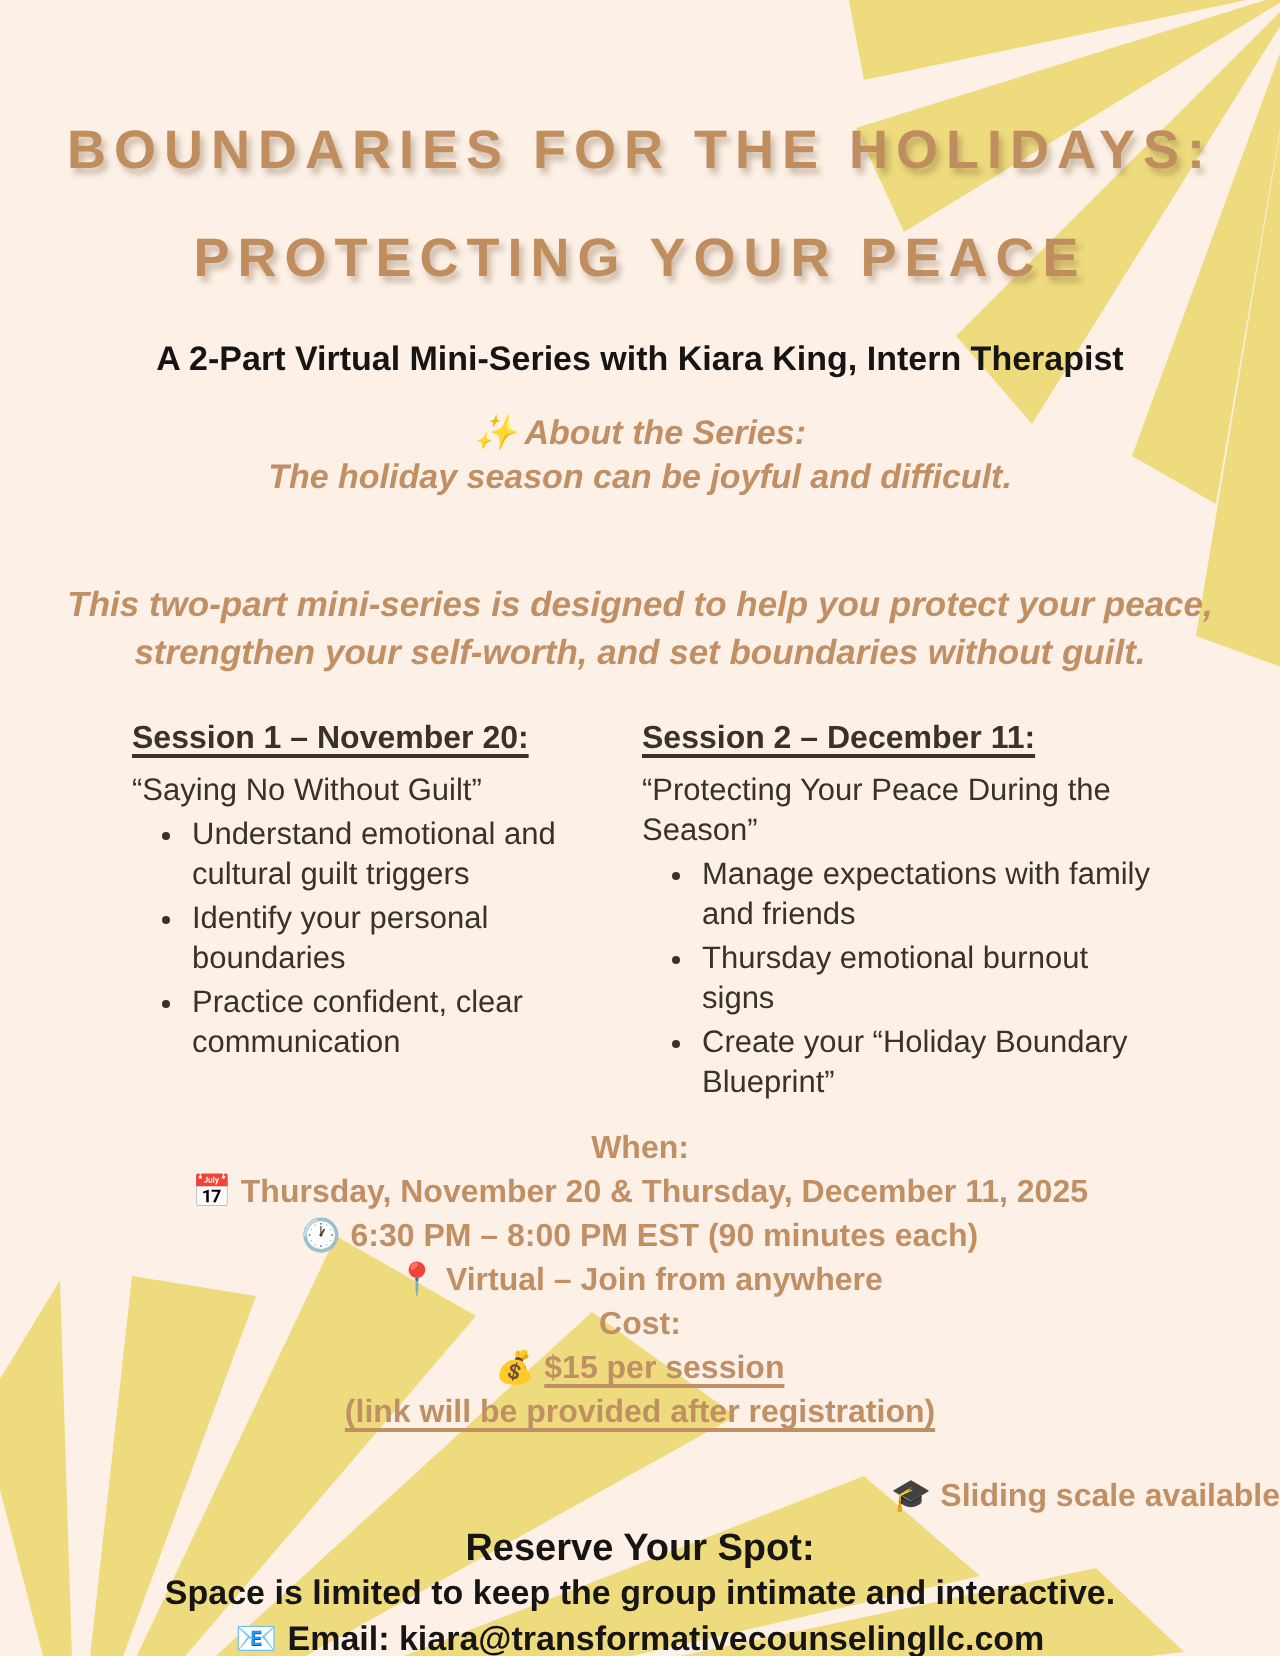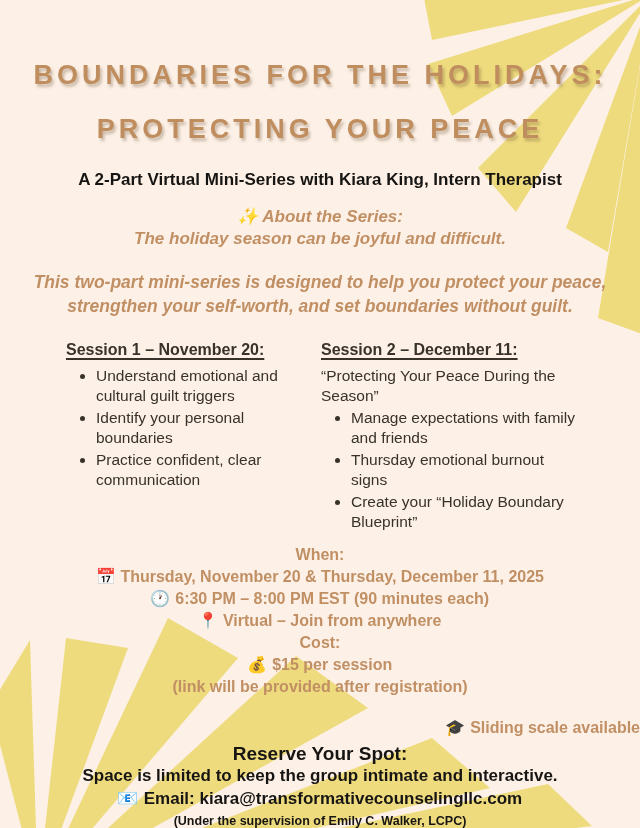--- a/index.html
+++ b/index.html
@@ -9,33 +9,33 @@
     background:#fdf1e7; overflow:hidden;
   }
   .rays { position:absolute; top:0; left:0; width:640px; height:828px; z-index:0; }
   .content { position:relative; z-index:1; width:100%; height:100%; padding-top:48px; text-align:center; }
 
   .title { color:#bf8d5e; font-weight:800; font-size:27px; line-height:54px;
            letter-spacing:4px; text-shadow:2px 3px 3px rgba(110,80,50,0.35); }
   .subtitle { margin-top:14px; font-size:17px; font-weight:bold; color:#171513; }
 
   .about { margin-top:16px; color:#c18f64; font-weight:bold; font-size:17px; line-height:22px;font-style:italic; }
-  .about .para { margin-top:20px; line-height:24px; font-size:17.5px; }
+  .about .para { margin-top:40px; line-height:24px; font-size:17.5px; }
 
   .sessions { display:flex; justify-content:space-between; text-align:left;
               margin:22px 64px 0 66px; min-height:180px; color:#38322b; }
   .session { width:268px; font-size:15.5px; line-height:20px; }
   .session .s-head { font-size:16px; font-weight:bold; text-decoration:underline;
                      text-decoration-thickness:1.5px; text-underline-offset:3px; margin-bottom:6px; }
   .session .s-sub { margin-bottom:2px; }
   .session ul { margin-top:2px; padding-left:30px; }
   .session li { margin-bottom:2px; }
 
   .when { margin-top:10px; color:#c18f64; font-weight:bold; font-size:16px; line-height:22px; }
-  .when .u { text-decoration-thickness:2px; text-underline-offset:3px; }
+  .when .u { text-decoration:underline; text-decoration-thickness:2px; text-underline-offset:3px; }
   .sliding { margin-top:20px; color:#c18f64; font-weight:bold; font-size:16px;text-align:right; }
 
   .reserve { margin-top:6px; color:#171513; font-weight:bold; }
   .reserve .r-head { font-size:19px; line-height:22px;text-align:center; }
   .reserve .r-line { font-size:17px; line-height:22px; }
   .reserve .r-email { font-size:17px; line-height:23px; }
   .reserve .r-super { font-size:12.5px; line-height:18px; margin-top:2px; }
 
   .emoji { font-weight:normal; }
 </style>
@@ -81,20 +81,21 @@
       <div>The holiday season can be joyful and difficult.</div>
       <div class="para">
         <div>This two-part mini-series is designed to help you protect your peace,</div>
         <div>strengthen your self-worth, and set boundaries without guilt.</div>
       </div>
     </div>
 
     <div class="sessions">
       <div class="session">
         <div class="s-head">Session 1 – November 20:</div>
+        <div class="s-sub">“Saying No Without Guilt”</div>
         <ul>
           <li>Understand emotional and cultural guilt triggers</li>
           <li>Identify your personal boundaries</li>
           <li>Practice confident, clear communication</li>
         </ul>
       </div>
       <div class="session">
         <div class="s-head">Session 2 – December 11:</div>
         <div class="s-sub">“Protecting Your Peace During the Season”</div>
         <ul>

